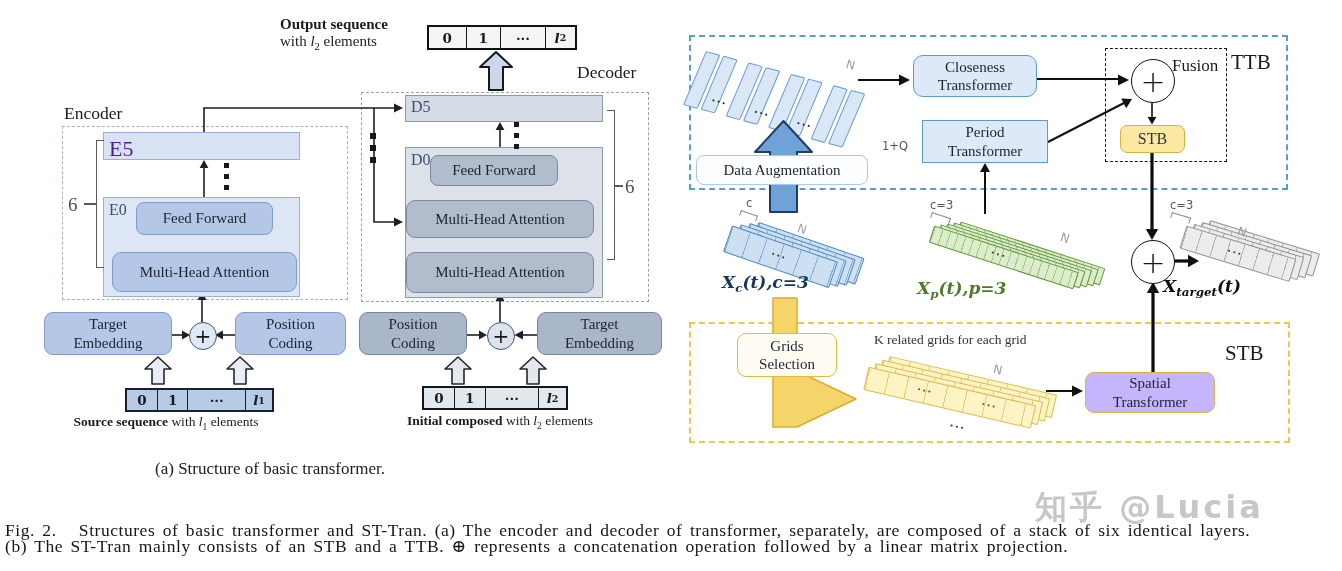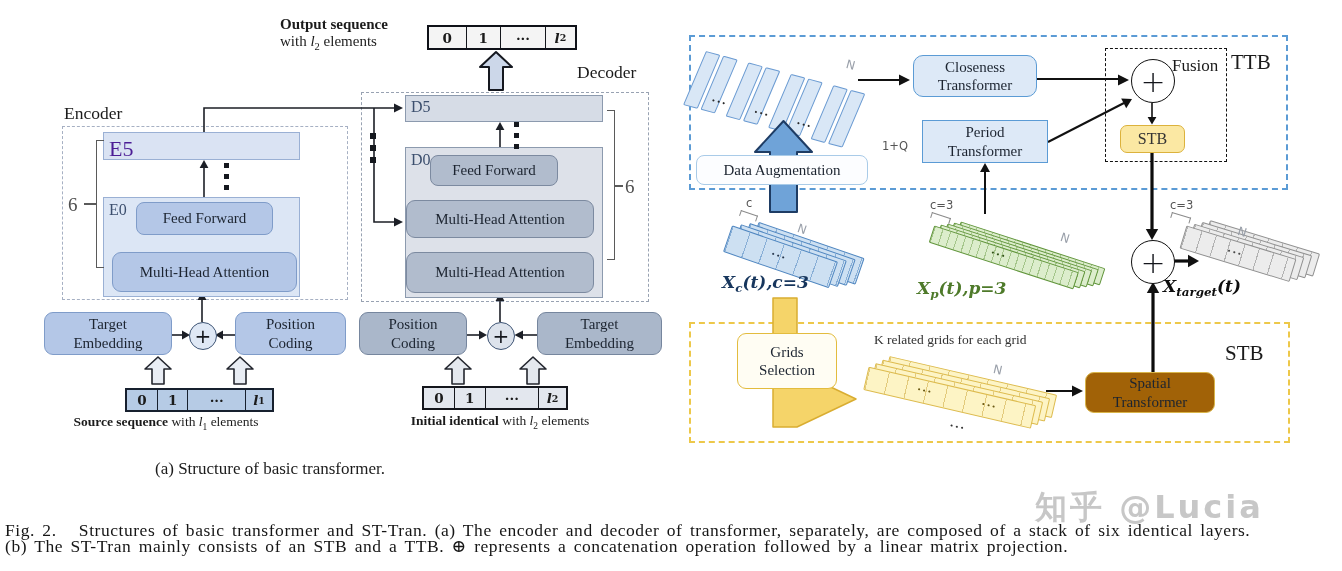--- a/index.html
+++ b/index.html
@@ -247,29 +247,29 @@
   <div class="seq" style="left:422px;top:386px;width:146px;height:24px;background:#e3e7ee;border:2px solid #14161c">
     <span class="cell" style="flex:0 0 21%;border-right:1.6px solid #14161c">0</span>
     <span class="cell" style="flex:0 0 21%;border-right:1.6px solid #14161c">1</span>
     <span class="cell" style="flex:0 0 37%;border-right:1.6px solid #14161c">···</span>
     <span class="cell" style="flex:1">
         <i>l</i>
         <sub>2</sub>
       </span>
   </div>
   <div class="lbl" style="left:405px;top:413px;width:190px;text-align:center;font-size:13.5px">
-    <b>Initial identical</b><span> with </span><i>l</i><sub>2</sub><span> elements</span>
+    <b>Initial composed</b><span> with </span><i>l</i><sub>2</sub><span> elements</span>
   </div>
 
   <div class="bx" style="left:913px;top:55px;width:124px;height:42px;background:#dde9f7;border:1.6px solid #5b9bd5;border-radius:10px;padding:0 10px">Closeness Transformer</div>
   <div class="bx" style="left:922px;top:120px;width:126px;height:43px;background:#dde9f7;border:1.6px solid #5b9bd5;border-radius:0;padding:0 14px">Period Transformer</div>
   <div class="bx" style="left:696px;top:155px;width:172px;height:30px;background:#fcfdff;border:1.4px solid #a9cbe8;border-radius:8px">Data Augmentation</div>
   <div class="bx" style="left:1120px;top:125px;width:65px;height:28px;background:#fbe8a3;border:1.6px solid #dcb23c;border-radius:7px;font-size:16px;color:#333">STB</div>
-  <div class="bx" style="left:1085px;top:372px;width:130px;height:41px;background:#a16207;border:1.6px solid #d9b54a;border-radius:9px;padding:0 16px">Spatial Transformer</div>
-  <div class="bx" style="left:737px;top:333px;width:100px;height:56px;background:#fffdf3;border:1.6px solid #e3bc3e;border-radius:9px;padding:0 10px">Grids Selection</div>
+  <div class="bx" style="left:1085px;top:372px;width:130px;height:41px;background:#c4b5fd;border:1.6px solid #d9b54a;border-radius:9px;padding:0 16px">Spatial Transformer</div>
+  <div class="bx" style="left:737px;top:333px;width:100px;height:44px;background:#fffdf3;border:1.6px solid #e3bc3e;border-radius:9px;padding:0 10px">Grids Selection</div>
 
   <div class="circle" style="left:1131px;top:59px;width:42px;height:42px;background:#fff;border:1.6px solid #111;font-size:30px;font-weight:300">+</div>
   <div class="circle" style="left:1131px;top:240px;width:42px;height:42px;background:#fff;border:1.6px solid #111;font-size:30px;font-weight:300">+</div>
 
   <div class="lbl" style="left:1231px;top:50px;font-size:21px">TTB</div>
   <div class="lbl" style="left:1225px;top:341px;font-size:21px">STB</div>
   <div class="lbl" style="left:1172px;top:56px;font-size:17px">Fusion</div>
   <div class="lbl" style="left:874px;top:332px;font-size:13.5px;color:#333">K related grids for each grid</div>
 
   <div class="nlab" style="left:848px;top:57px;transform:rotate(15deg)">N</div>

